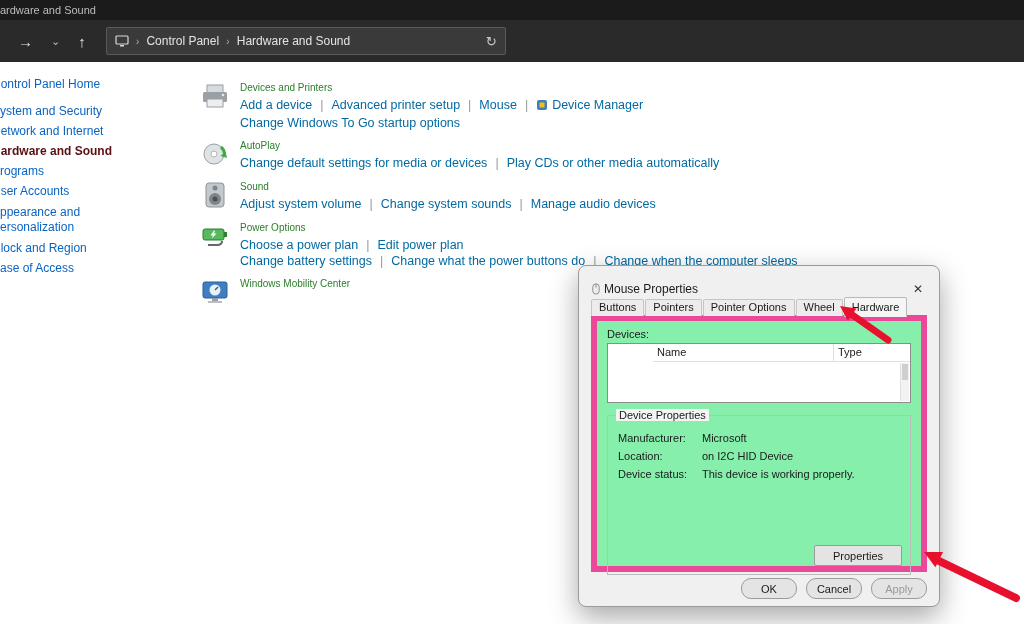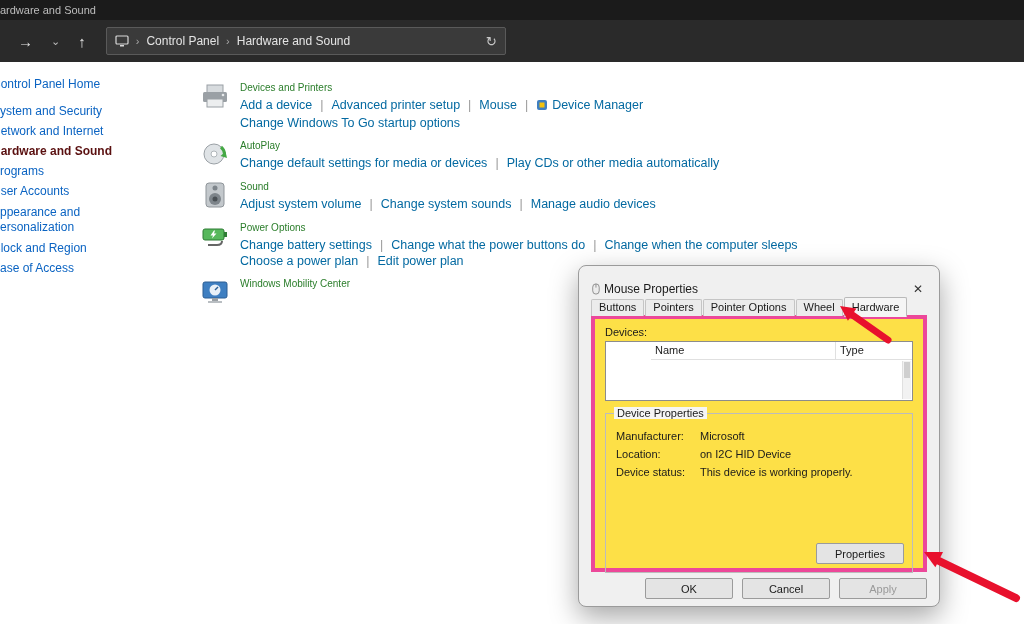--- a/index.html
+++ b/index.html
@@ -49,22 +49,22 @@
   .dialog { position:absolute; left:578px; top:265px; width:362px; height:342px; background:#f0f0f0;
             border:1px solid #9b9b9b; border-radius:8px; box-shadow:0 10px 28px rgba(0,0,0,.35);
             z-index:20; font-size:11px; color:#1a1a1a; }
   .dlg-titlebar { height:30px; display:flex; align-items:flex-end; padding:0 10px; gap:2px; font-size:12px; }
   .dlg-close { margin-left:auto; font-size:12px; color:#333; width:22px; text-align:center; cursor:pointer; }
   .dlg-tabs { display:flex; align-items:flex-end; margin:0 12px; height:20px; position:relative; z-index:2; }
   .tab { height:17px; line-height:15px; padding:0 7px; border:1px solid #c5c5c5; border-bottom:none;
          background:#ececec; margin-right:1px; border-radius:2px 2px 0 0; cursor:pointer; }
   .tab.active { height:20px; line-height:18px; background:#f5f5f5; border-color:#b9b9b9;
                 margin-bottom:-1px; border-bottom:1px solid #f5f5f5; }
-  .dlg-page { position:absolute; left:12px; right:12px; top:49px; bottom:34px; background:#fde047;
-              border:4px solid #ec4899; z-index:1; }
+  .dlg-page { position:absolute; left:12px; right:12px; top:49px; bottom:34px; background:#86efac;
+              border:6px solid #ec4899; z-index:1; }
   .devices-label { position:absolute; left:10px; top:7px; }
   .devlist { position:absolute; left:10px; right:10px; top:22px; height:60px; background:#fff;
              border:1px solid #8c8c8c;padding-left:45px; }
   .devlist-header { display:flex; height:18px; border-bottom:1px solid #e0e0e0; }
   .col-name { flex:1; padding:2px 4px; border-right:1px solid #e0e0e0; cursor:pointer; }
   .col-type { width:76px; padding:2px 4px; cursor:pointer; }
   .devrow { display:flex; align-items:center; height:18px; margin-right:10px; background:#cce8ff;
             outline:1px dotted #6da8dc; outline-offset:-1px; cursor:default; }
   .devrow .name { flex:1; display:flex; align-items:center; gap:4px; padding:0 3px; overflow:hidden; }
   .devrow .type { width:72px; }
@@ -73,21 +73,21 @@
   .devscroll .thumb { margin:1px; height:16px; background:#cfcfcf; }
   .groupbox { position:absolute; left:10px; right:10px; top:94px; height:160px; border:1px solid #bcbcbc; }
   .group-title { position:absolute; top:-7px; left:8px; background:#f5f5f5; padding:0 3px; }
   .fields { padding:16px 10px 0 10px; }
   .field { display:flex; margin-bottom:6px; }
   .f-label { width:84px; flex:0 0 84px; }
   .btn { font-family:inherit; font-size:11px; background:#e4e4e4; border:1px solid #9b9b9b;
          border-radius:2px; text-align:center; cursor:pointer; color:#1a1a1a; }
   .properties-btn { position:absolute; right:8px; bottom:8px; width:88px; height:21px; }
   .dlg-buttons { position:absolute; right:12px; bottom:7px; display:flex; gap:9px; }
-  .dlg-buttons .btn { width:88px; height:21px; }
+  .dlg-buttons .btn { width:56px; height:21px;border-radius:10px; }
   .btn.disabled { color:#9a9a9a; }
 
   
   .arrows { position:absolute; inset:0; width:1024px; height:624px; z-index:50; pointer-events:none; }
 </style>
 </head>
 <body>
 
 <div class="screen">
 
@@ -191,24 +191,24 @@
           <rect x="3" y="8" width="21" height="11" rx="2" fill="#57b85c" stroke="#2f7d34"></rect>
           <rect x="24" y="11" width="3" height="5" fill="#2f7d34"></rect>
           <polygon points="14,9.5 10.5,14.5 13,14.5 12,17.5 16.5,12.5 14,12.5 15,9.5" fill="#fff"></polygon>
           <path d="M8 24 h9" stroke="#666" stroke-width="2"></path>
           <path d="M17 24 c4 0 5 -2 5 -4" stroke="#666" stroke-width="2" fill="none"></path>
         </svg>
       </span>
       <div>
         <a class="sec-title">Power Options</a>
         <div class="link-row">
+          <a class="cp-link">Choose a power plan</a><span class="sep"></span><a class="cp-link">Edit power plan</a>
+        </div>
+        <div class="link-row">
           <a class="cp-link">Change battery settings</a><span class="sep"></span><a class="cp-link">Change what the power buttons do</a><span class="sep"></span><a class="cp-link">Change when the computer sleeps</a>
-        </div>
-        <div class="link-row">
-          <a class="cp-link">Choose a power plan</a><span class="sep"></span><a class="cp-link">Edit power plan</a>
         </div>
       </div>
     </div>
 
     <div class="section">
       <span class="sec-icon">
         <svg width="30" height="30" viewBox="0 0 30 30">
           <rect x="3" y="5" width="24" height="16" rx="2" fill="#3f7fc1" stroke="#2d5f94"></rect>
           <circle cx="15" cy="13" r="5.5" fill="#e8f0f8"></circle>
           <path d="M15 13 L18 10" stroke="#2d5f94" stroke-width="1.5"></path>

